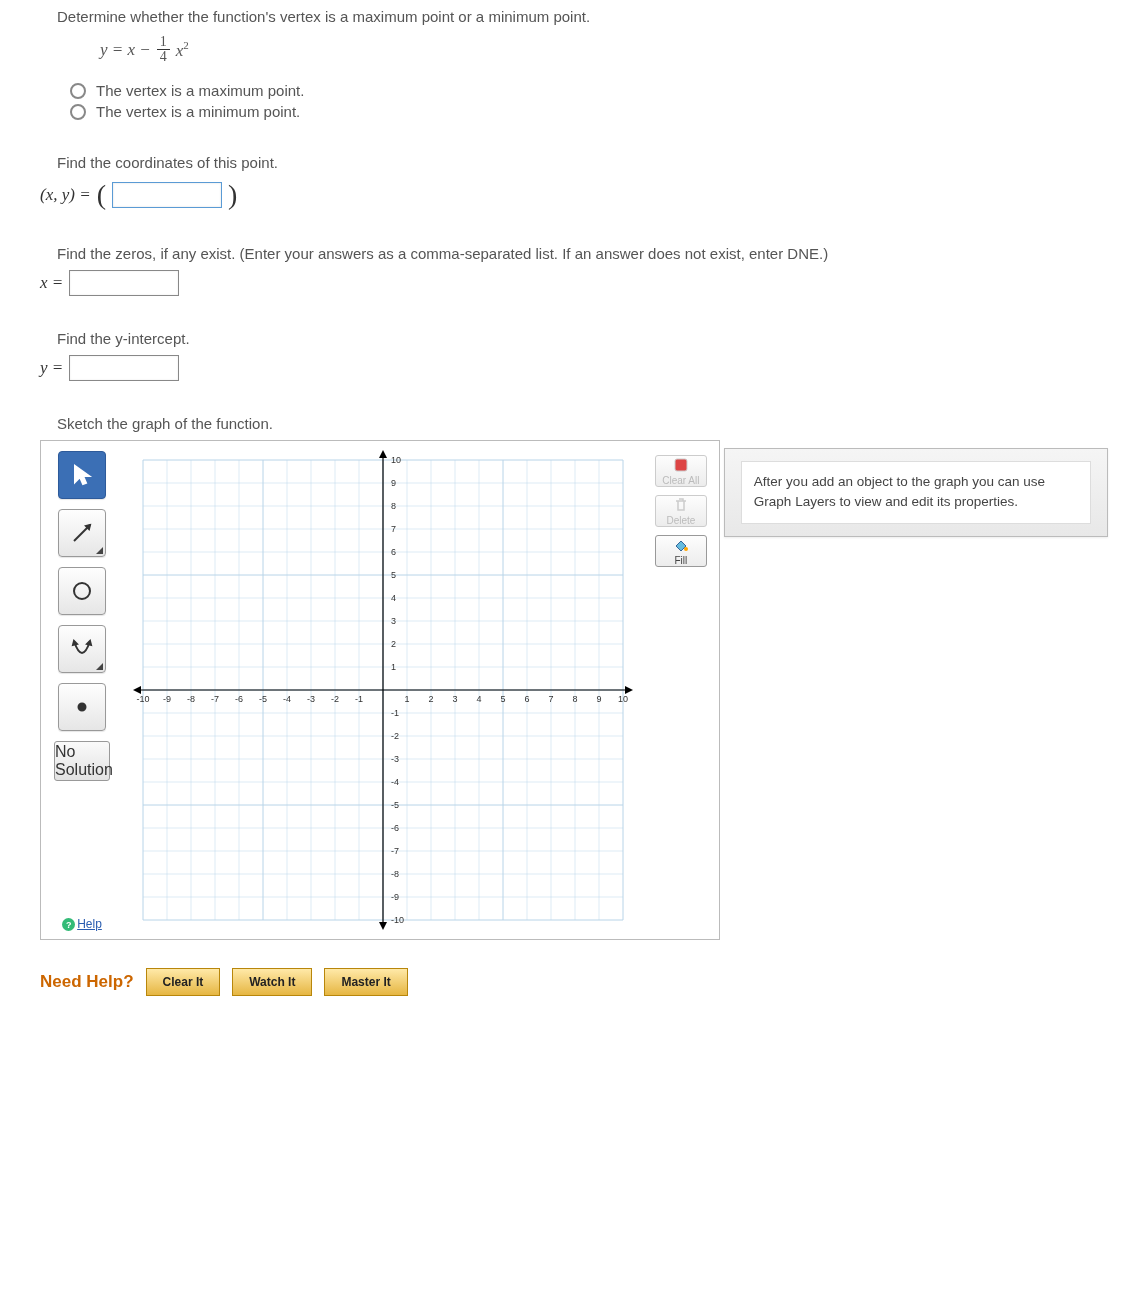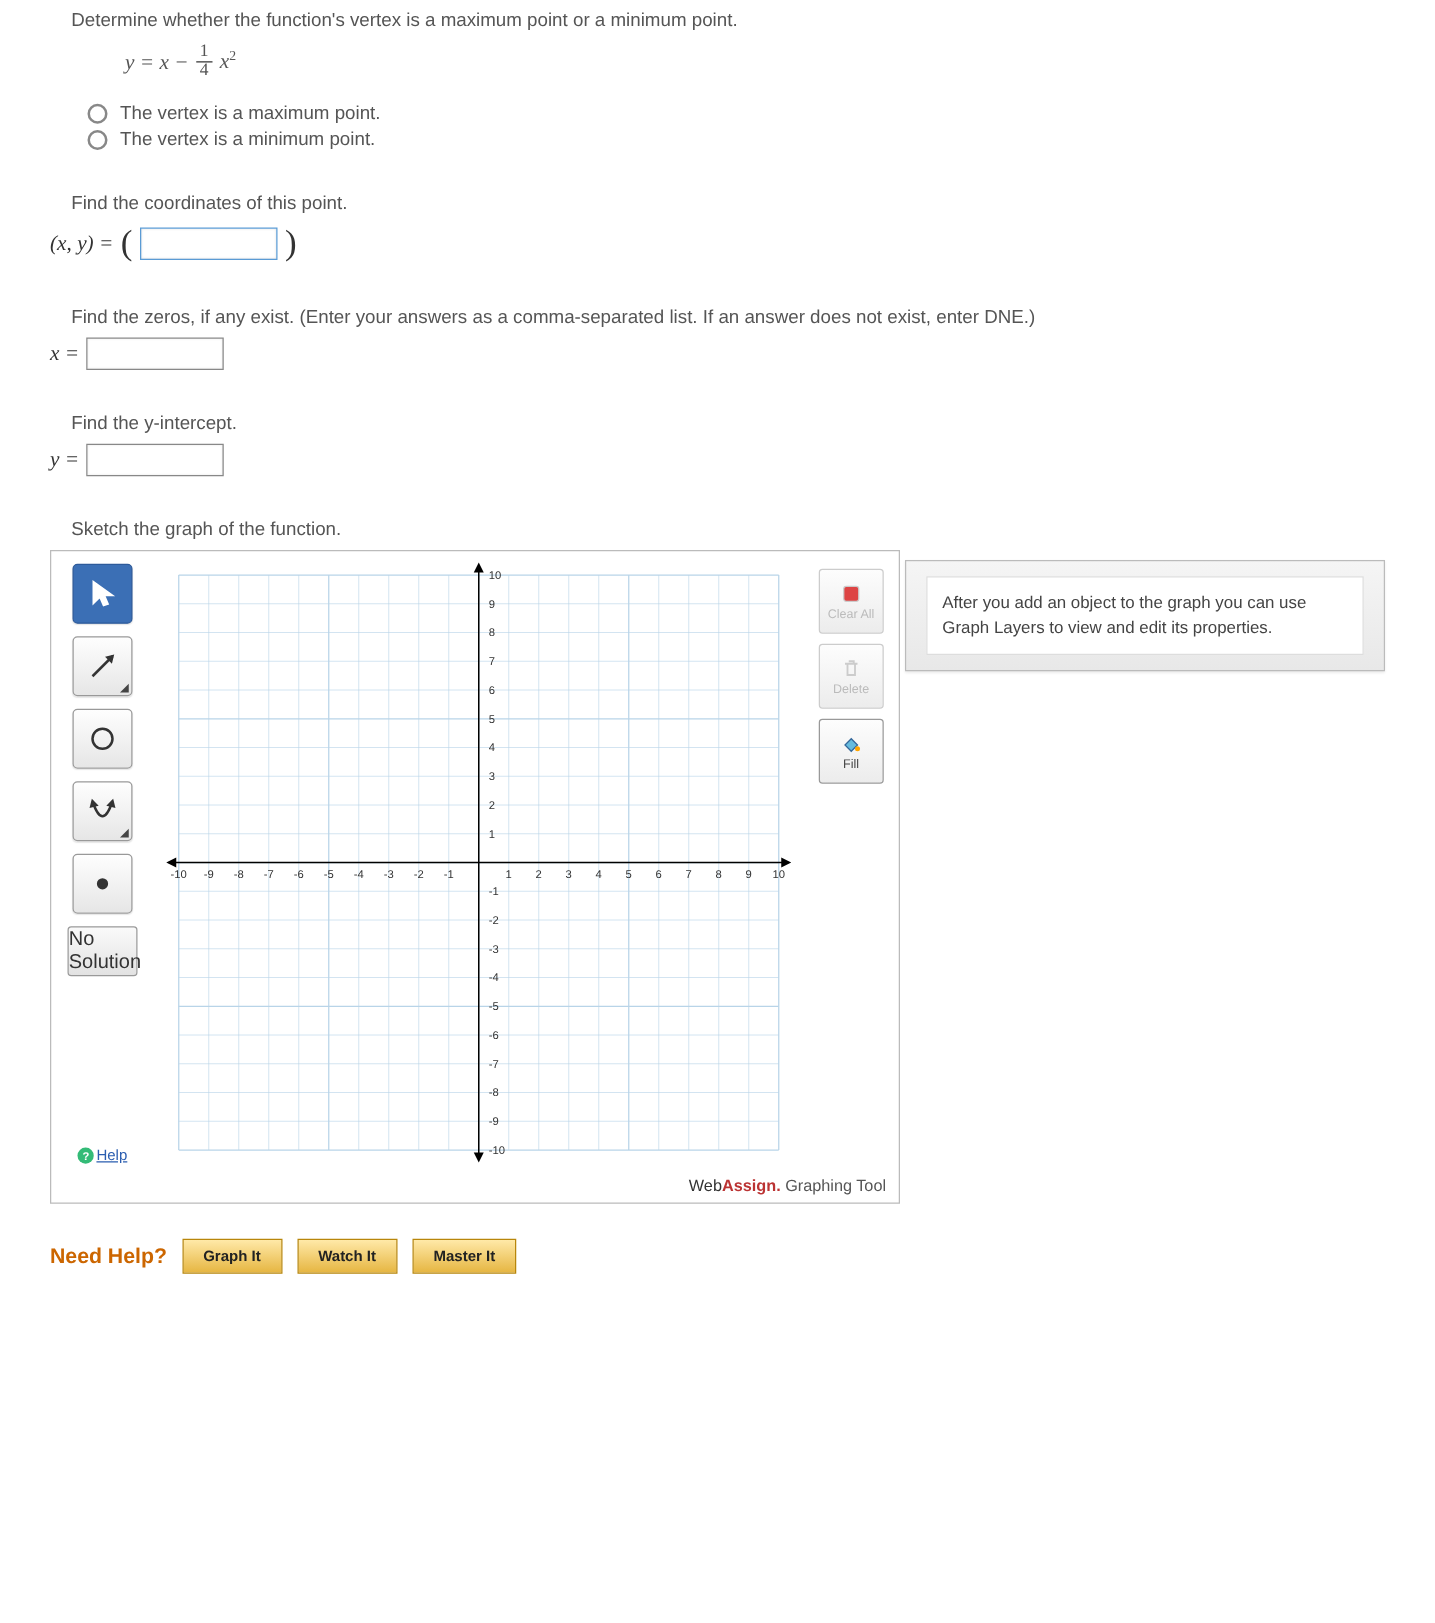--- a/index.html
+++ b/index.html
@@ -38,21 +38,21 @@
   .toolbtn svg { width:24px; height:24px; stroke:#333; fill:none; stroke-width:2;}
   .corner-tri { position:absolute; right:2px; bottom:2px; width:0; height:0; border-left:7px solid transparent; border-bottom:7px solid #444;}
   .nosol { width:56px; height:40px; border:1px solid #999; border-radius:3px; background:linear-gradient(#fafafa,#e2e2e2); display:flex; flex-direction:column; align-items:flex-start; justify-content:center; font-size:16px; line-height:1.1; color:#333; cursor:pointer; text-align:center;}
   .help-link { margin-top:auto; padding:10px 0 4px 0; font-size:12px; }
   .help-link a { color:#2a5db0; text-decoration:underline; cursor:pointer;}
   .help-link .ico { display:inline-flex; width:13px; height:13px; border-radius:50%; background:#3b7; color:#fff; font-size:9px; align-items:center; justify-content:center; margin-right:2px; font-weight:bold;}
 
   .plot-area { flex:1; display:flex; flex-direction:column; align-items:center;}
   svg.grid { width:510px; height:490px; background:#fff; }
   .right-controls { width:64px; display:flex; flex-direction:column; align-items:center; gap:8px; padding-top:10px;}
-  .rc-btn { width:52px; height:52px; border:1px solid #ccc; border-radius:3px; background:linear-gradient(#fdfdfd,#ececec); display:flex; flex-direction:column; align-items:center; justify-content:center; font-size:10px; color:#bbb; cursor:pointer; gap:2px;}
+  .rc-btn { width:52px; height:32px; border:1px solid #ccc; border-radius:3px; background:linear-gradient(#fdfdfd,#ececec); display:flex; flex-direction:column; align-items:center; justify-content:center; font-size:10px; color:#bbb; cursor:pointer; gap:2px;}
   .rc-btn.enabled { color:#444; border-color:#999;}
   .rc-icon { width:18px; height:18px; display:flex; align-items:center; justify-content:center;}
   .branding { text-align:right; font-size:13px; color:#555; padding:6px 4px 2px 0;}
   .branding .wa { color:#333;}
   .branding .wa b { color:#b33; font-weight:bold;}
 
   
   .layers { width:400px; border:1px solid #bbb; background:linear-gradient(#f5f5f5,#e8e8e8); padding:12px 16px; margin-left:4px; margin-top:8px; box-shadow:0 1px 2px rgba(0,0,0,0.08);}
   .layers-head { display:flex; justify-content:space-between; align-items:center; margin-bottom:14px;}
   .layers-head .title { font-weight:bold; color:#333; font-size:15px;}
@@ -278,29 +278,26 @@
             <div class="rc-icon">
               <svg width="16" height="16">
                   <path d="M3 9 L8 4 L13 9 L8 14 Z" fill="#6bd" stroke="#369"></path>
                   <circle cx="13" cy="12" r="2" fill="#ffa500"></circle>
                 </svg>
             </div>
             <span>Fill</span>
           </div>
         </div>
       </div>
-      <div class="branding">
-        <span class="wa"><span>Web</span><b>Assign.</b></span><span> Graphing Tool</span>
-      </div>
     </div>
 
     <div class="layers">
       <div class="layers-hint">After you add an object to the graph you can use Graph Layers to view and edit its properties.</div>
     </div>
   </div>
 </div>
 
 <div class="need-help">
   <span class="nh-title">Need Help?</span>
-  <button class="nh-btn">Graph It</button>
+  <button class="nh-btn">Clear It</button>
   <button class="nh-btn">Watch It</button>
   <button class="nh-btn">Master It</button>
 </div>
 
 </body></html>

